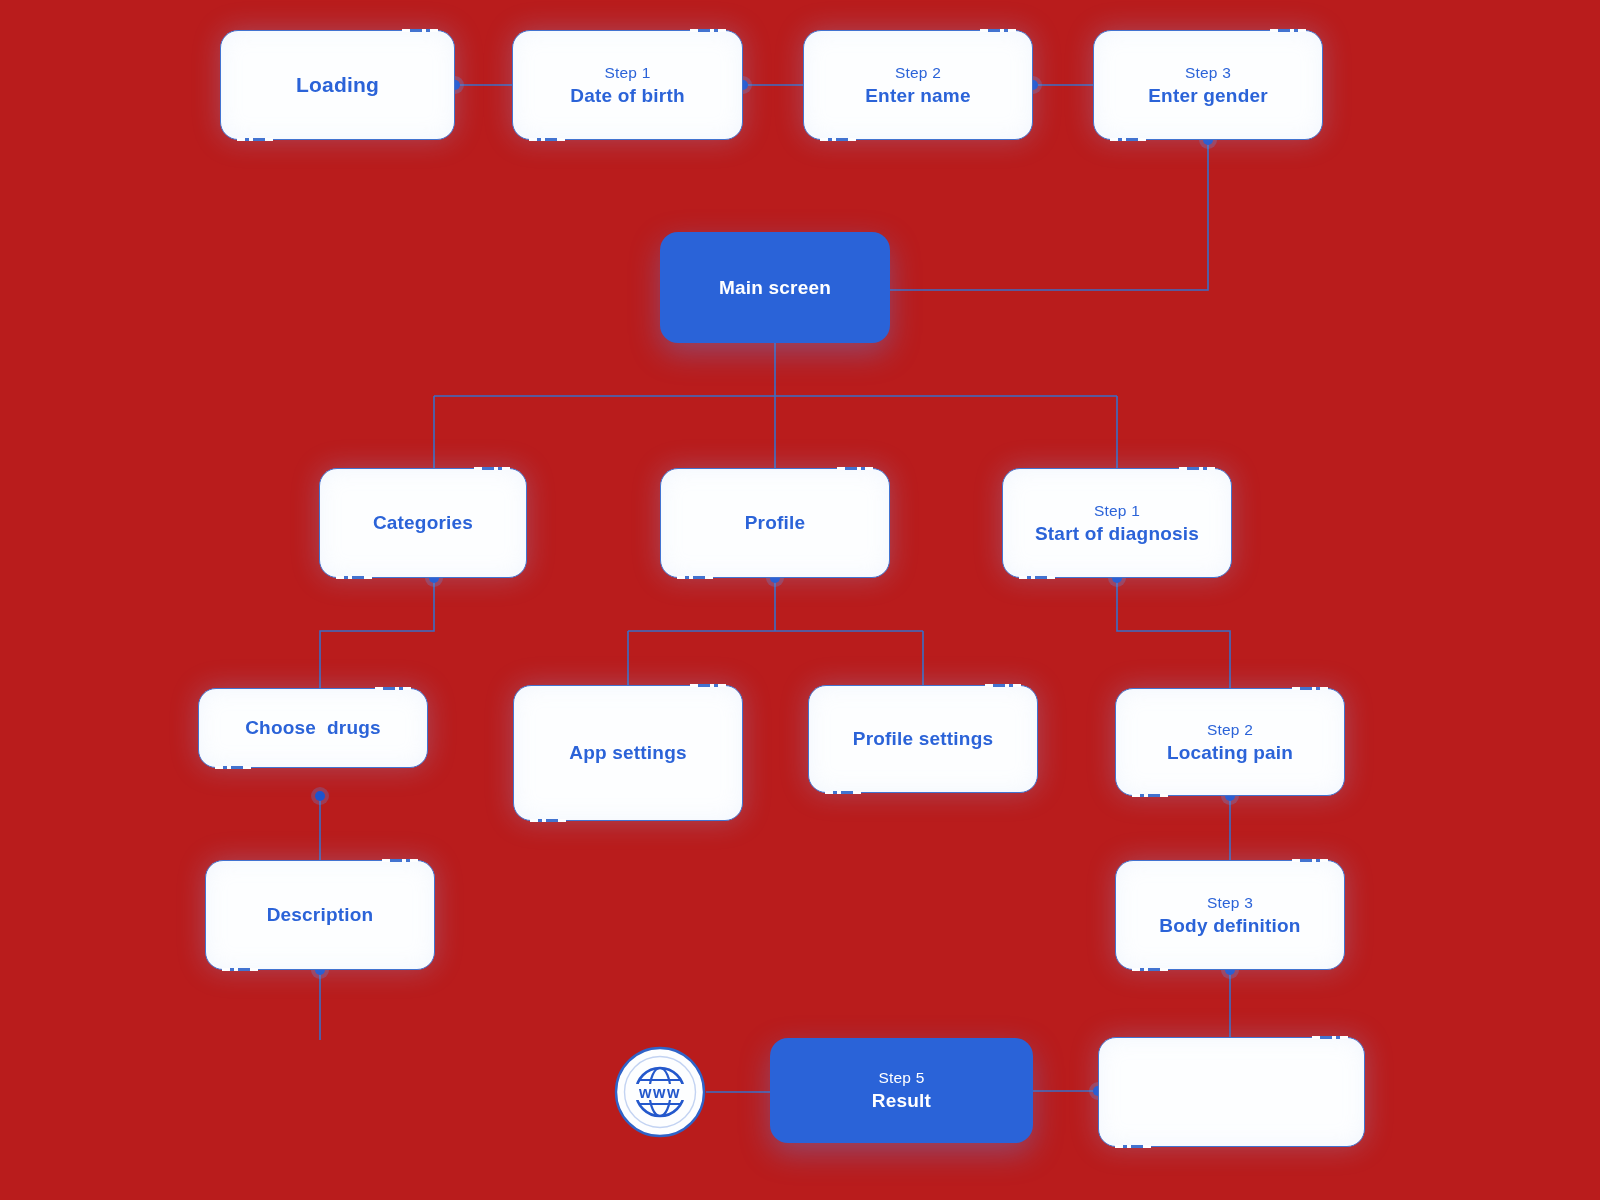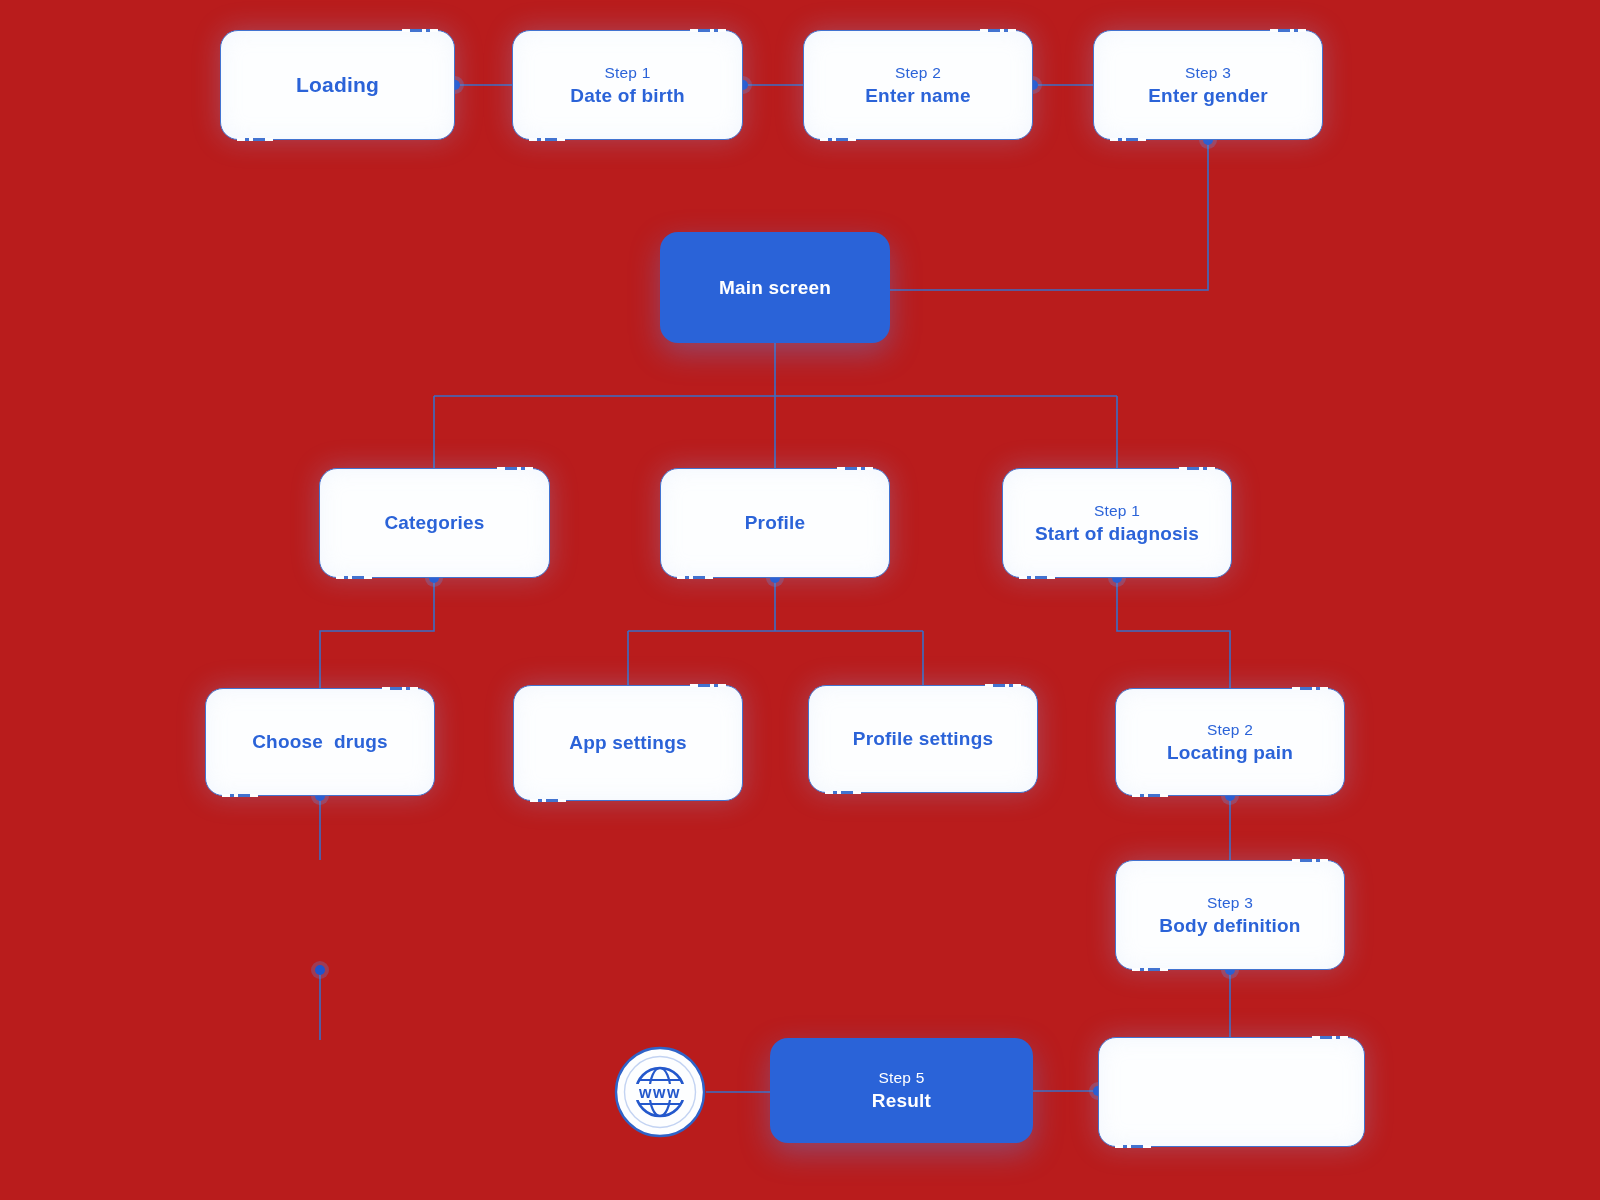--- a/index.html
+++ b/index.html
@@ -134,21 +134,21 @@
       <div class="title">Enter gender</div>
     </div>
   </div>
 
   <div class="node filled" style="left:660px;top:232px;width:230px;height:111px">
     <div class="label-wrap">
         <div class="title">Main screen</div>
       </div>
   </div>
 
-  <div class="node outline" style="left:319px;top:468px;width:231px;height:110px">
+  <div class="node outline" style="left:319px;top:468px;width:208px;height:110px">
     <span class="mark mark-tr"></span>
     <span class="mark mark-bl"></span>
     <div class="label-wrap">
         <div class="title">Categories</div>
       </div>
   </div>
 
   <div class="node outline" style="left:660px;top:468px;width:230px;height:110px">
     <span class="mark mark-tr"></span>
     <span class="mark mark-bl"></span>
@@ -159,29 +159,29 @@
 
   <div class="node outline" style="left:1002px;top:468px;width:230px;height:110px">
     <span class="mark mark-tr"></span>
     <span class="mark mark-bl"></span>
     <div class="label-wrap">
       <div class="sub">Step 1</div>
       <div class="title">Start of diagnosis</div>
     </div>
   </div>
 
-  <div class="node outline" style="left:205px;top:688px;width:230px;height:108px">
+  <div class="node outline" style="left:198px;top:688px;width:230px;height:80px">
     <span class="mark mark-tr"></span>
     <span class="mark mark-bl"></span>
     <div class="label-wrap">
         <div class="title">Choose  drugs</div>
       </div>
   </div>
 
-  <div class="node outline" style="left:513px;top:685px;width:230px;height:116px">
+  <div class="node outline" style="left:513px;top:685px;width:230px;height:136px">
     <span class="mark mark-tr"></span>
     <span class="mark mark-bl"></span>
     <div class="label-wrap">
         <div class="title">App settings</div>
       </div>
   </div>
 
   <div class="node outline" style="left:808px;top:685px;width:230px;height:108px">
     <span class="mark mark-tr"></span>
     <span class="mark mark-bl"></span>
@@ -192,20 +192,27 @@
 
   <div class="node outline" style="left:1115px;top:688px;width:230px;height:108px">
     <span class="mark mark-tr"></span>
     <span class="mark mark-bl"></span>
     <div class="label-wrap">
       <div class="sub">Step 2</div>
       <div class="title">Locating pain</div>
     </div>
   </div>
 
+  <div class="node outline" style="left:205px;top:860px;width:230px;height:110px">
+    <span class="mark mark-tr"></span>
+    <span class="mark mark-bl"></span>
+    <div class="label-wrap">
+        <div class="title">Description</div>
+      </div>
+  </div>
 
   <div class="node outline" style="left:1115px;top:860px;width:230px;height:110px">
     <span class="mark mark-tr"></span>
     <span class="mark mark-bl"></span>
     <div class="label-wrap">
       <div class="sub">Step 3</div>
       <div class="title">Body definition</div>
     </div>
   </div>
 

